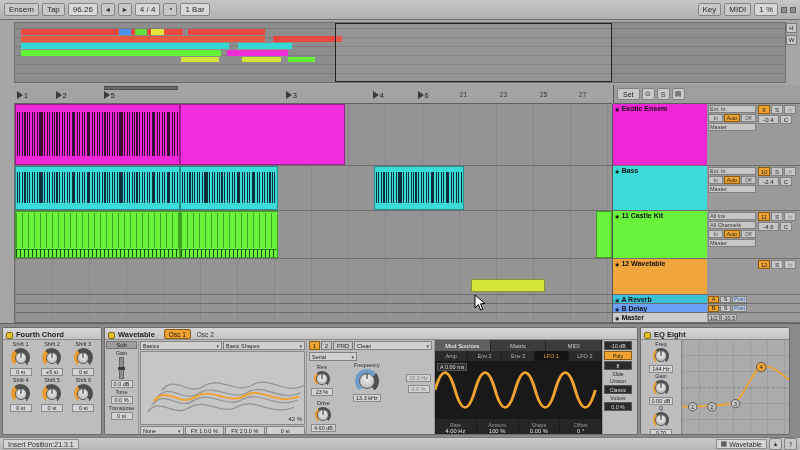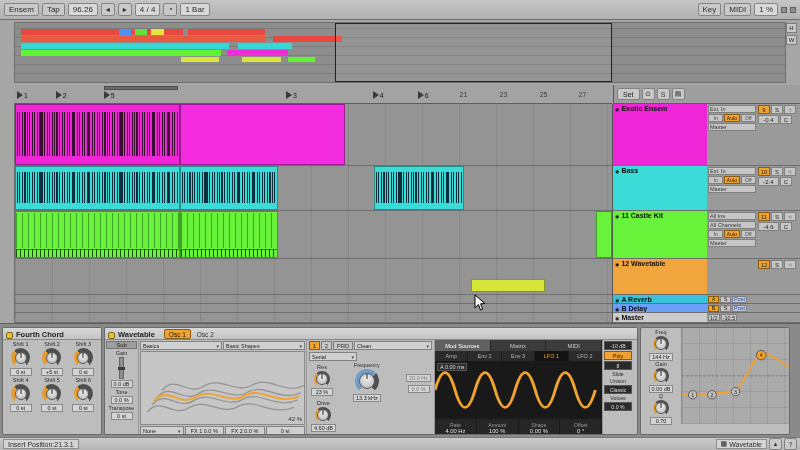--- a/index.html
+++ b/index.html
@@ -568,20 +568,24 @@
           <div class="glabel">Slide</div>
           <div class="glabel">Unison</div>
           <div class="gbox">Classic</div>
           <div class="glabel">Voices</div>
           <div class="gbox">0.0 %</div>
         </div>
       </div>
     </div>
 
     <div class="device" style="width:150px">
+      <div class="dtitle">
+        <span class="led"></span>
+        <span>EQ Eight</span>
+      </div>
       <div class="eq-body">
         <div class="eq-knobs">
             <div class="eqgroup">
               <div class="klabel">Freq</div>
               <div class="kwrap small">
                 <div class="knob"></div>
               </div>
               <div class="kval">144 Hz</div>
             </div>
             <div class="eqgroup">

